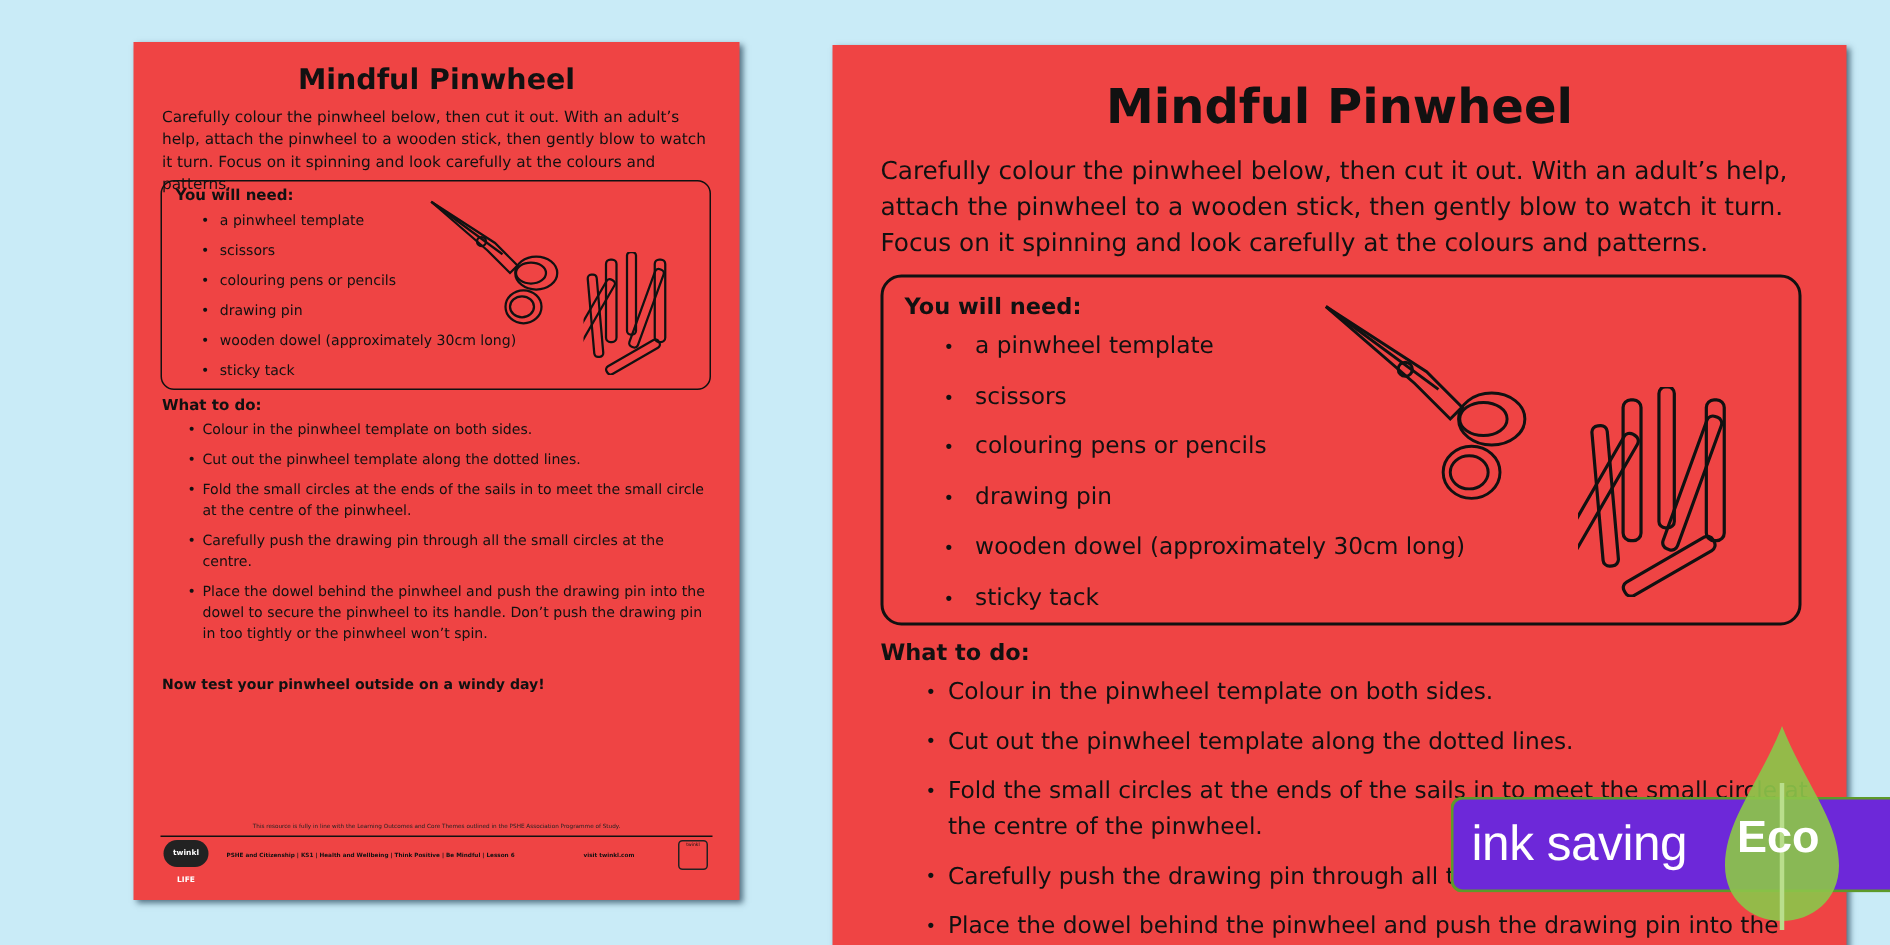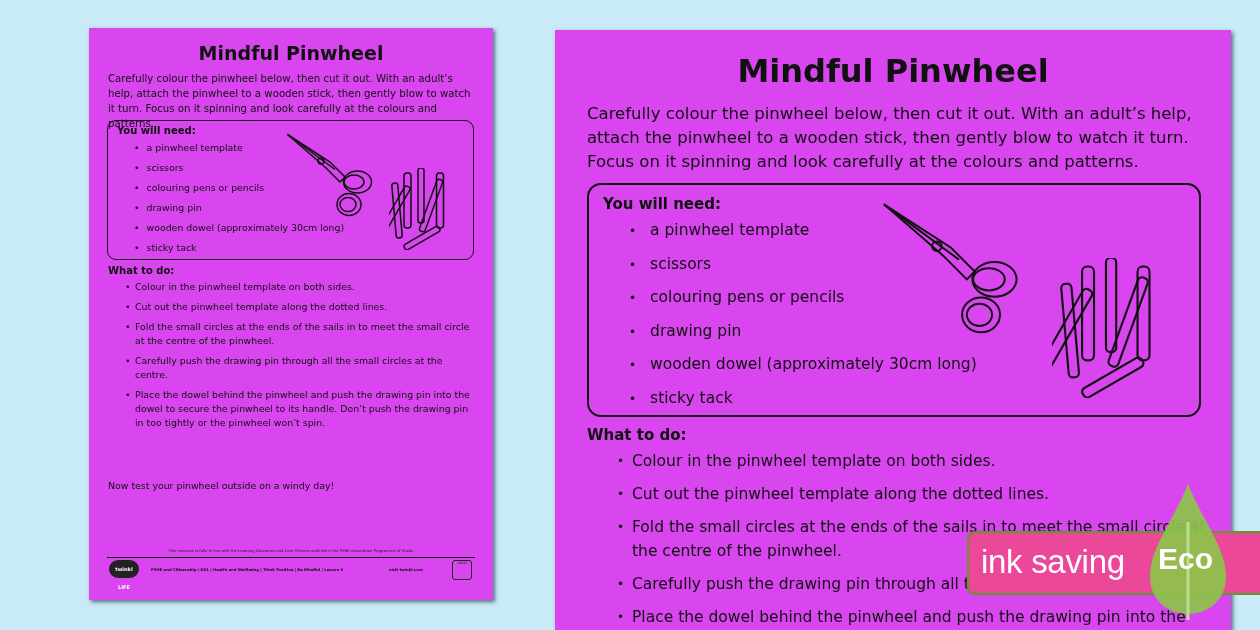--- a/index.html
+++ b/index.html
@@ -3,37 +3,37 @@
 <meta charset="utf-8">
 <style>
   html, body { margin: 0; padding: 0; }
   body {
     width: 1260px; height: 630px; overflow: hidden; position: relative;
     background: #c9ebf7;
     font-family: "DejaVu Sans", sans-serif;
     color: #111;
   }
   .page {
-    position: absolute; background: #d946ef;
+    position: absolute; background: #ef4444;
     box-shadow: 2px 2px 4px rgba(30,60,80,0.7);
   }
   
   #small { left: 89px; top: 28px; width: 404px; height: 572px; }
   #small .title { position: absolute; left: 0; right: 0; top: 14px; text-align: center; font-weight: bold; font-size: 19px; }
   #small .intro { position: absolute; left: 19px; right: 18px; top: 43px; font-size: 10.2px; line-height: 15px; }
   #small .needbox { position: absolute; left: 18px; top: 92px; width: 365px; height: 138px; border: 1.5px solid #111; border-radius: 9px; }
   #small .needbox .h { position: absolute; left: 9px; top: 4px; font-weight: bold; font-size: 10px; }
   #small .needbox ul { position: absolute; left: 26px; top: 17px; margin: 0; padding: 0; list-style: none; font-size: 9.4px; }
   #small .needbox li { height: 20px; line-height: 20px; }
   #small .needbox li::before { content: "•"; margin-right: 7px; }
   #small .todo-h { position: absolute; left: 19px; top: 237px; font-weight: bold; font-size: 10px; }
   #small ul.todo { position: absolute; left: 36px; top: 252px; width: 350px; margin: 0; padding: 0; list-style: none; font-size: 9.4px; line-height: 14px; }
   #small ul.todo li { position: relative; padding-left: 10px; margin-bottom: 6px; }
   #small ul.todo li::before { content: "•"; position: absolute; left: 0; }
-  #small .outro { position: absolute; left: 19px; top: 452px; font-size: 9.4px; }
+  #small .outro { position: absolute; left: 19px; top: 423px; font-size: 9.4px; font-weight: bold; }
   #small .footer-note { position: absolute; left: 0; right: 0; top: 520px; text-align: center; font-size: 3.8px; color: #222; }
   #small .footer-rule { position: absolute; left: 18px; right: 18px; top: 529px; border-top: 1px solid #111; }
   #small .footer-logo { position: absolute; left: 20px; top: 532px; width: 30px; height: 18px; background: #222; border-radius: 9px; color: #fff; font-size: 5px; font-weight: bold; text-align: center; line-height: 18px; }
   #small .footer-tags { position: absolute; left: 62px; top: 539px; font-size: 3.8px; font-weight: bold; }
   #small .footer-visit { position: absolute; left: 300px; top: 539px; font-size: 3.8px; font-weight: bold; }
   #small .footer-badge { position: absolute; left: 363px; top: 532px; width: 18px; height: 18px; border: 1px solid #222; border-radius: 3px; font-size: 3px; text-align: center; }
   #scissors-s { position: absolute; left: 196px; top: 104px; }
   #pens-s { position: absolute; left: 300px; top: 140px; }
 
   
@@ -46,21 +46,21 @@
   #large .needbox li { height: 33.5px; line-height: 33px; }
   #large .needbox li::before { content: "•"; margin-right: 14px; font-size: 12px; }
   #large .todo-h { position: absolute; left: 32px; top: 396px; font-weight: bold; font-size: 15px; }
   #large ul.todo { position: absolute; left: 62px; top: 419px; width: 600px; margin: 0; padding: 0; list-style: none; font-size: 15.5px; line-height: 24px; }
   #large ul.todo li { position: relative; padding-left: 15px; margin-bottom: 9px; }
   #large ul.todo li::before { content: "•"; position: absolute; left: 0; font-size: 12px; }
   #scissors-l { position: absolute; left: 325px; top: 170px; }
   #pens-l { position: absolute; left: 497px; top: 228px; }
 
   
-  #eco-banner { position: absolute; left: 967px; top: 531px; width: 293px; height: 64px; background: #ec4899; border: 2px solid #5d9a2a; border-right: none; border-radius: 8px 0 0 8px; box-sizing: border-box; }
+  #eco-banner { position: absolute; left: 967px; top: 531px; width: 293px; height: 64px; background: #6d28d9; border: 2px solid #5d9a2a; border-right: none; border-radius: 8px 0 0 8px; box-sizing: border-box; }
   #eco-text { position: absolute; left: 12px; top: 10px; font-family: "Liberation Sans", sans-serif; font-size: 33px; color: #fff; letter-spacing: -0.3px; }
   #eco-leaf { position: absolute; left: 1148px; top: 482px; }
   #eco-label { position: absolute; left: 1158px; top: 542px; font-family: "Liberation Sans", sans-serif; font-weight: bold; font-size: 30px; color: #fff; text-align: right; }
 </style>
 </head>
 <body>
 
 <div class="page" id="small">
   <div class="title">Mindful Pinwheel</div>
   <div class="intro">Carefully colour the pinwheel below, then cut it out. With an adult’s help, attach the pinwheel to a wooden stick, then gently blow to watch it turn. Focus on it spinning and look carefully at the colours and patterns.</div>

